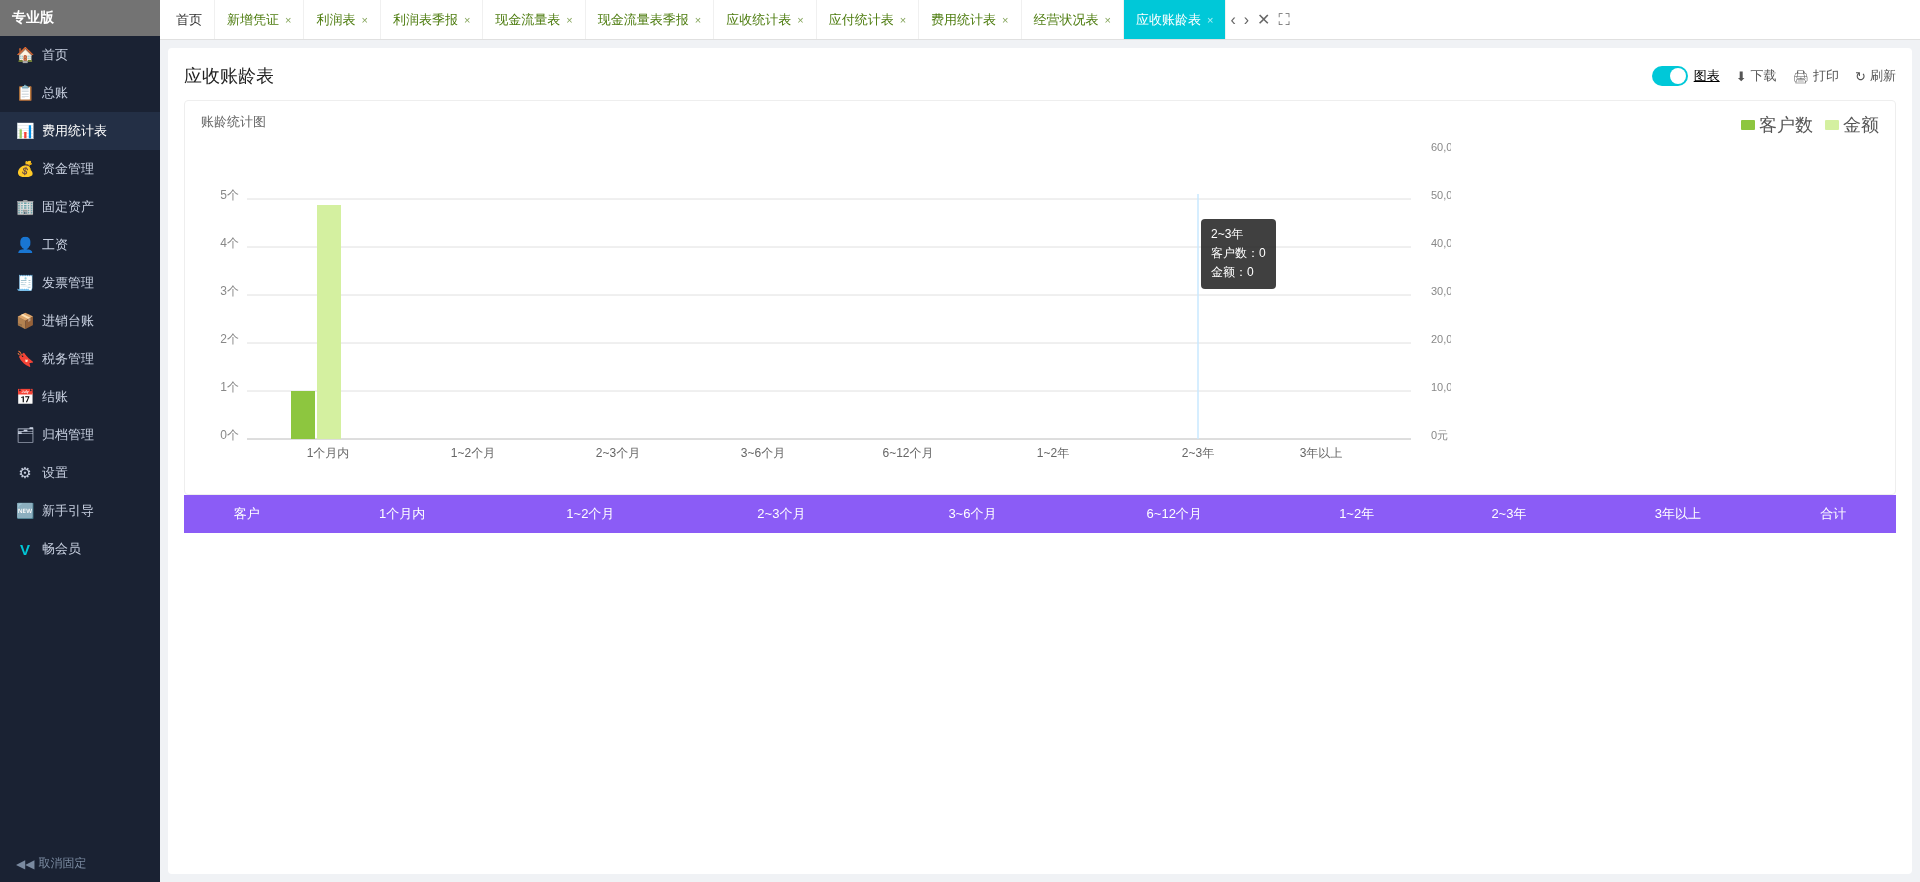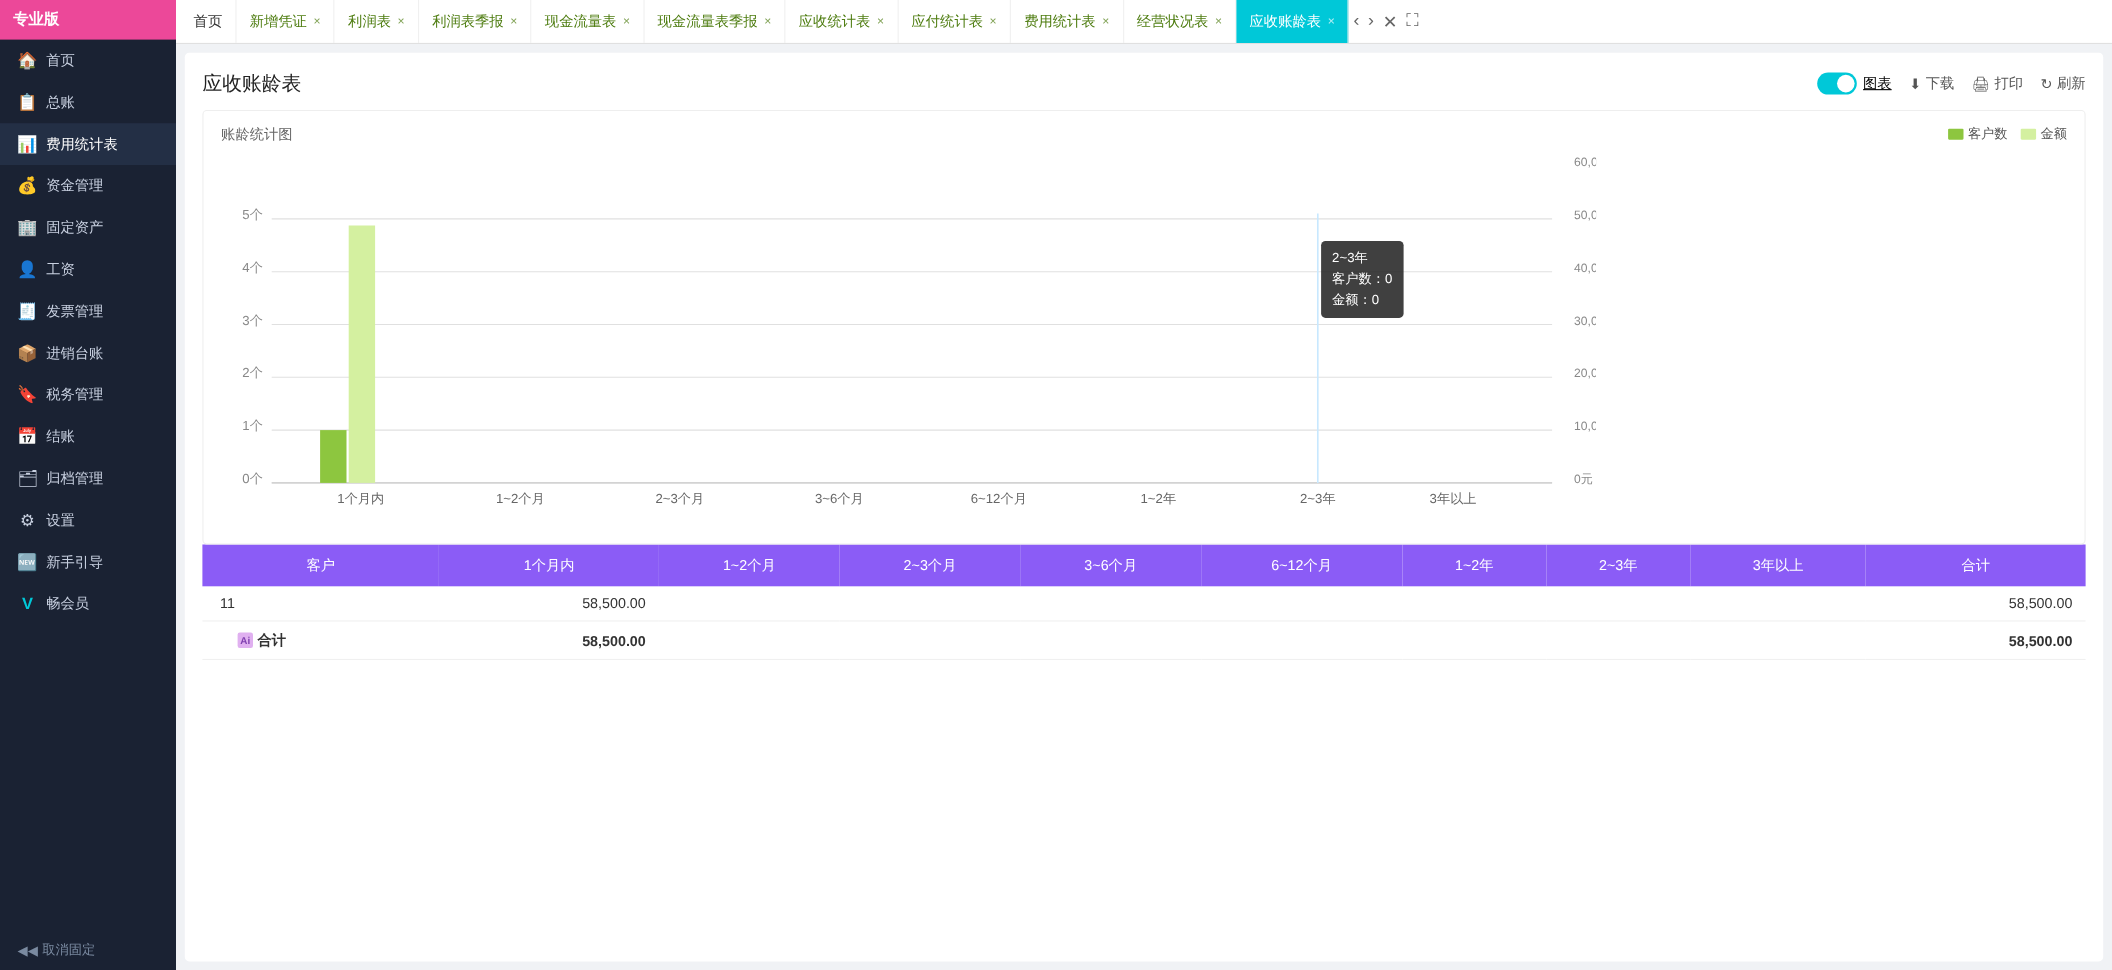--- a/index.html
+++ b/index.html
@@ -9,21 +9,21 @@
     .sidebar {
       width: 160px;
       background: #1a2233;
       color: #c8d0e0;
       display: flex;
       flex-direction: column;
       height: 100%;
       flex-shrink: 0;
     }
     .sidebar-logo {
-      background: #ec4899;
+      background: #737373;
       height: 36px;
       display: flex;
       align-items: center;
       padding: 0 12px;
       color: white;
       font-size: 14px;
       font-weight: bold;
     }
     .sidebar-item {
       display: flex;
@@ -172,21 +172,21 @@
       color: #666;
       margin-bottom: 8px;
     }
     .chart-legend {
       position: absolute;
       top: 12px;
       right: 16px;
       display: flex;
       align-items: center;
       gap: 12px;
-      font-size: 12px;
+      font-size: 18px;
       color: #555;
     }
     .legend-item {
       display: flex;
       align-items: center;
       gap: 4px;
     }
     .legend-color {
       width: 14px;
       height: 10px;
@@ -483,46 +483,17 @@
             <th>2~3个月</th>
             <th>3~6个月</th>
             <th>6~12个月</th>
             <th>1~2年</th>
             <th>2~3年</th>
             <th>3年以上</th>
             <th>合计</th>
           </tr>
         </thead>
         <tbody>
-          <tr>
-            <td>11</td>
-            <td style="text-align:right;padding-right:12px;">58,500.00</td>
-            <td></td>
-            <td></td>
-            <td></td>
-            <td></td>
-            <td></td>
-            <td></td>
-            <td></td>
-            <td style="text-align:right;padding-right:12px;">58,500.00</td>
-          </tr>
-          <tr class="total-row">
-            <td>
-              <div class="total-label">
-                <span class="total-icon">Ai</span>
-                <span>合计</span>
-              </div>
-            </td>
-            <td style="text-align:right;padding-right:12px;">58,500.00</td>
-            <td></td>
-            <td></td>
-            <td></td>
-            <td></td>
-            <td></td>
-            <td></td>
-            <td></td>
-            <td style="text-align:right;padding-right:12px;">58,500.00</td>
-          </tr>
         </tbody>
       </table>
     </div>
   </div>
 </div>
 
 </body></html>

